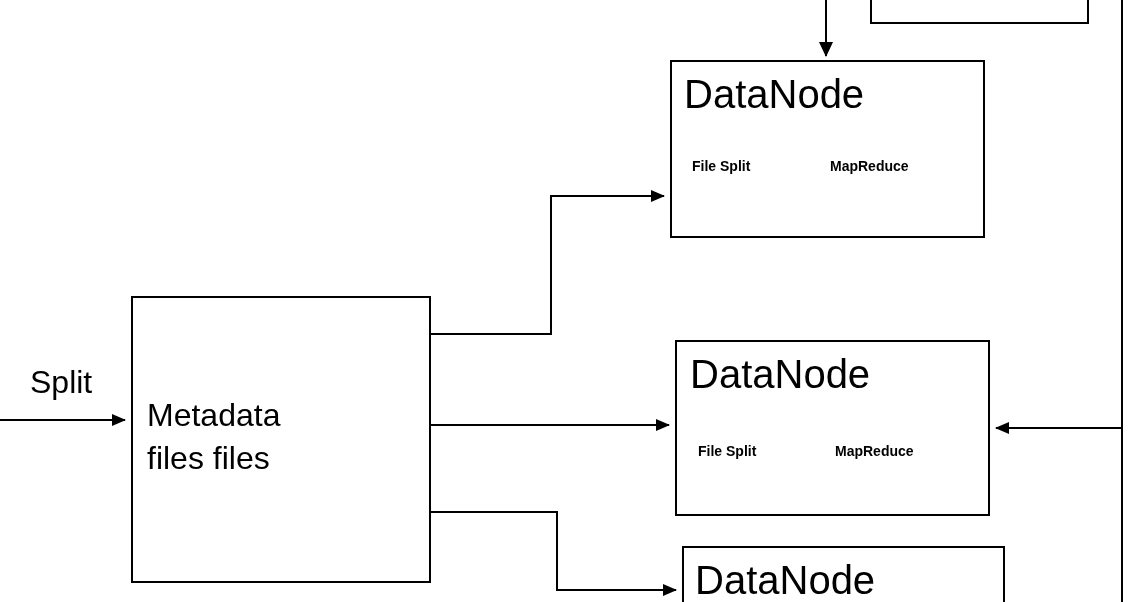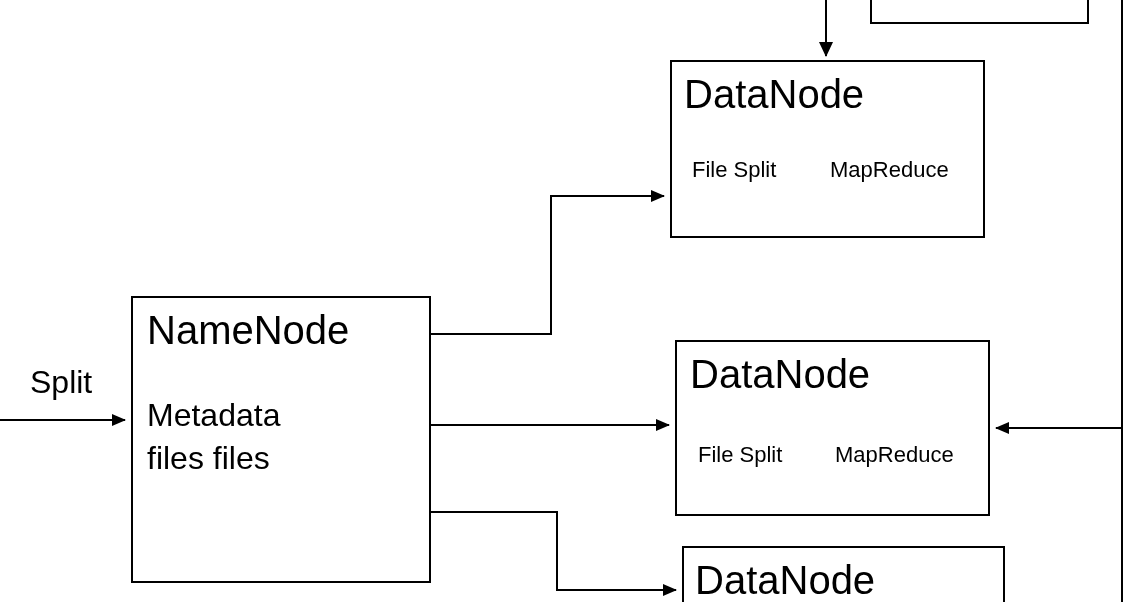--- a/index.html
+++ b/index.html
@@ -35,21 +35,22 @@
   .lbl {
     position: absolute;
     white-space: nowrap;
     color: #000000;
     line-height: 1;
   }
   .title-lbl {
     font-size: 40px;
   }
   .sub-lbl {
-    font-size: 22px;
+    font-size: 14px;
+    font-weight: bold;
   }
   .file-lbl {
     font-size: 32px;
   }
   .meta-lbl {
     font-size: 32px;
     text-align: right;
   }
 </style>
 </head>
@@ -81,21 +82,20 @@
     <path d="M826,0 L826,56" stroke="#000000" stroke-width="2" fill="none" marker-end="url(#arrow-down)"></path>
 
     <path d="M1122,0 L1122,602" stroke="#000000" stroke-width="2" fill="none"></path>
 
     <path d="M1122,428 L996,428" stroke="#000000" stroke-width="2" fill="none" marker-end="url(#arrow-left)"></path>
   </svg>
 
   <div class="node-box" style="left:870px; top:-40px; width:219px; height:64px;"></div>
 
   <div class="node-box" style="left:131px; top:296px; width:300px; height:287px;"></div>
-  <div class="lbl title-lbl" style="left:147px; top:310px;">NameNode</div>
   <div class="lbl meta-lbl" style="left:147px; top:399px;">Metadata</div>
   <div class="lbl meta-lbl" style="left:147px; top:442px;">files files</div>
 
   <div class="lbl file-lbl" style="left:30px; top:366px;">Split</div>
 
   <div class="node-box" style="left:670px; top:60px; width:315px; height:178px;"></div>
   <div class="lbl title-lbl" style="left:684px; top:74px;">DataNode</div>
   <div class="lbl sub-lbl" style="left:692px; top:159px;">File Split</div>
   <div class="lbl sub-lbl" style="left:830px; top:159px;">MapReduce</div>
 

